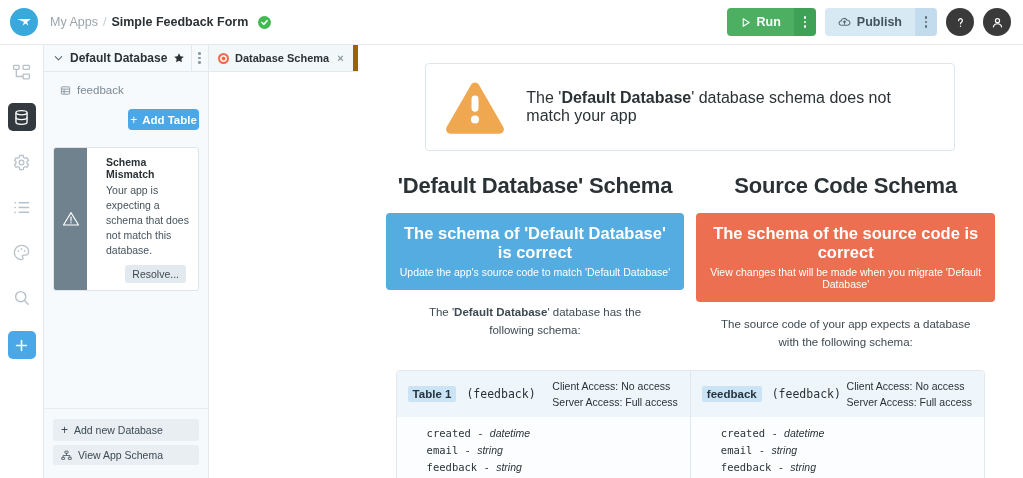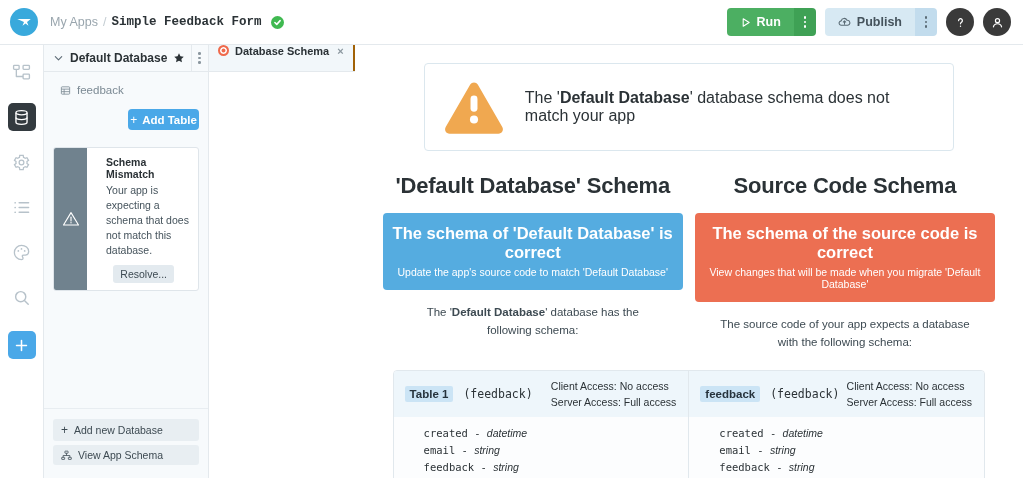--- a/index.html
+++ b/index.html
@@ -16,21 +16,21 @@
     padding: 0 12px 0 10px; background: #fff; border-bottom: 1px solid #e4e9ed;
   }
   .logo {
     width: 28px; height: 28px; border-radius: 50%; background: #39a9dc;
     display: flex; align-items: center; justify-content: center; margin-right: 12px; flex: none;
   }
   .logo svg { width: 18px; height: 18px; }
   .crumbs { display: flex; align-items: center; gap: 5px; font-size: 12.5px; }
   .crumb-muted { color: #9aa6ae; }
   .crumb-sep { color: #c3ccd2; }
-  .crumb-strong { color: #2b3236; font-weight: bold; font-family: Liberation Mono, monospace; }
+  .crumb-strong { color: #2b3236; font-weight: bold; }
   .verified {
     width: 13px; height: 13px; border-radius: 50%; background: #3fb950;
     display: flex; align-items: center; justify-content: center; margin-left: 5px; flex: none;
   }
   .verified svg { width: 9px; height: 9px; }
   .spacer { flex: 1; }
 
   .splitbtn { display: flex; align-items: stretch; border-radius: 4px; overflow: hidden; height: 28px; }
   .splitbtn .main {
     display: flex; align-items: center; gap: 6px; padding: 0 13px;
@@ -110,38 +110,38 @@
   }
   .alert-bar {
     width: 33px; min-width: 33px; background: #70828e; color: #fff;
     display: flex; align-items: center; justify-content: center;
   }
   .alert-bar svg { width: 18px; height: 18px; }
   .alert-body { padding: 8px 8px 7px 19px; }
   .alert-title { font-size: 10.5px; font-weight: bold; color: #2b3236; margin-bottom: 3px; }
   .alert-text { font-size: 10.5px; color: #45535c; line-height: 1.42; }
   .resolve {
-    margin: 7px 16px 0 auto; display: block; background: #e3eaef; color: #3d4a52;
+    margin: 7px 4px 0 auto; display: block; background: #e3eaef; color: #3d4a52;
     font-size: 10.5px; border-radius: 3px; padding: 3px 7px; width: max-content; cursor: pointer;
   }
 
   .db-foot { margin-top: auto; padding: 0 9px 9px 9px; border-top: 1px solid #e8edf1; padding-top: 10px; }
   .footbtn {
     display: flex; align-items: center; gap: 6px; background: #e8eef2; color: #3d4a52;
     font-size: 10.5px; border-radius: 3px; padding: 4px 8px; margin-bottom: 4px; cursor: pointer;
   }
   .footbtn svg { width: 11px; height: 11px; flex: none; }
   .footbtn .plus { font-size: 12px; }
 
   
   .main { flex: 1; display: flex; flex-direction: row; min-width: 0; background: #fff; }
   .tabbar { height: 27px; min-height: 27px; display: flex; border-bottom: 1px solid #e4e9ed; background: #fff; }
   .tab {
-    display: flex; gap: 6px; padding: 0 9px;
-    background: #f2f7fa; border-right: 2px solid #a16207; font-size: 11px;
+    display: flex; align-items: center; gap: 6px; padding: 0 9px;
+    background: #f2f7fa; border-right: 5px solid #a16207; font-size: 11px;
     font-weight: bold; color: #2b3236; cursor: pointer;
   }
   .tab-icon {
     width: 11px; height: 11px; border-radius: 50%; background: #ef6a4c;
     border: 2.5px solid #ef6a4c; box-shadow: inset 0 0 0 1.5px #fff; flex: none;
   }
   .tab-close { color: #8b979f; font-size: 11px; margin-left: 2px; cursor: pointer; }
 
   .canvas { flex: 1; overflow: hidden; padding: 18px 22px 0 22px; background: #fff; }
 

